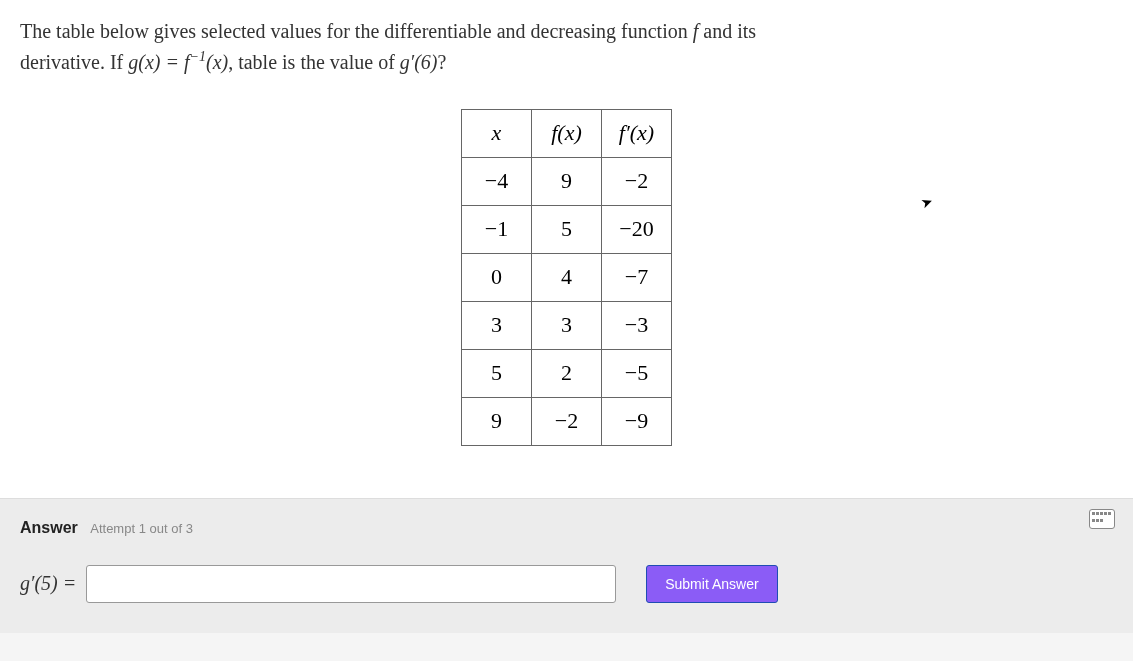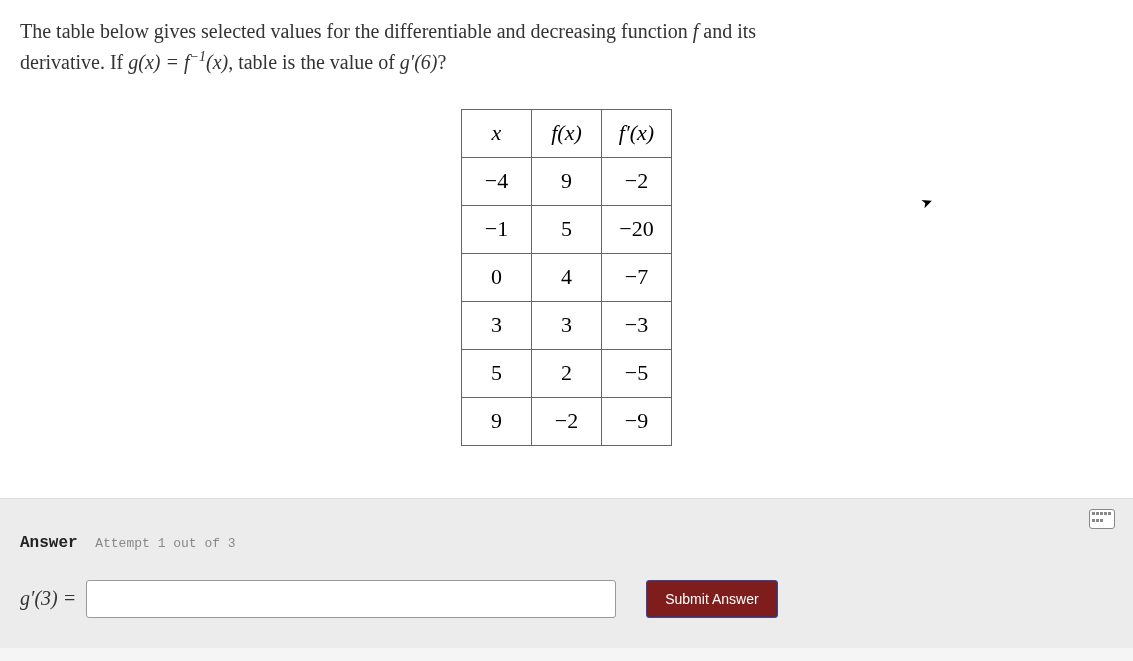--- a/index.html
+++ b/index.html
@@ -51,23 +51,22 @@
     .header-cell {
       font-style: italic;
     }
     .answer-section {
       background: #ececec;
       padding: 20px 20px 30px 20px;
       border-top: 1px solid #ddd;
       position: relative;
     }
     .answer-label {
-      font-family: Liberation Mono, monospace;
+      font-family: Liberation Sans, sans-serif;
       font-size: 16px;
-      margin-top: 15px;
     }
     .answer-label strong {
       font-weight: bold;
       color: #222;
     }
     .attempt-text {
       color: #888;
       font-size: 13px;
       margin-left: 8px;
     }
@@ -88,21 +87,21 @@
       width: 530px;
       height: 38px;
       border: 1px solid #999;
       border-radius: 3px;
       background: #fff;
       padding: 6px 10px;
       font-size: 16px;
     }
     .submit-btn {
       margin-left: 26px;
-      background: #7f1d1d;
+      background: #8b5cf6;
       color: #fff;
       border: 1px solid #1f4db3;
       border-radius: 3px;
       padding: 10px 18px;
       font-size: 14px;
       font-family: Arial, sans-serif;
       cursor: pointer;
     }
     .keyboard-icon {
       position: absolute;
@@ -202,17 +201,17 @@
       <span></span>
       <span></span>
       <span></span>
       <span></span>
   </div>
   <div class="answer-label">
     <strong>Answer</strong>
     <span class="attempt-text">Attempt 1 out of 3</span>
   </div>
   <div class="answer-row">
-    <span class="answer-prefix fn">g′(3) =</span>
+    <span class="answer-prefix fn">g′(5) =</span>
     <input type="text" class="answer-input" value="" style="">
     <button class="submit-btn">Submit Answer</button>
   </div>
 </div>
 
 </body></html>

